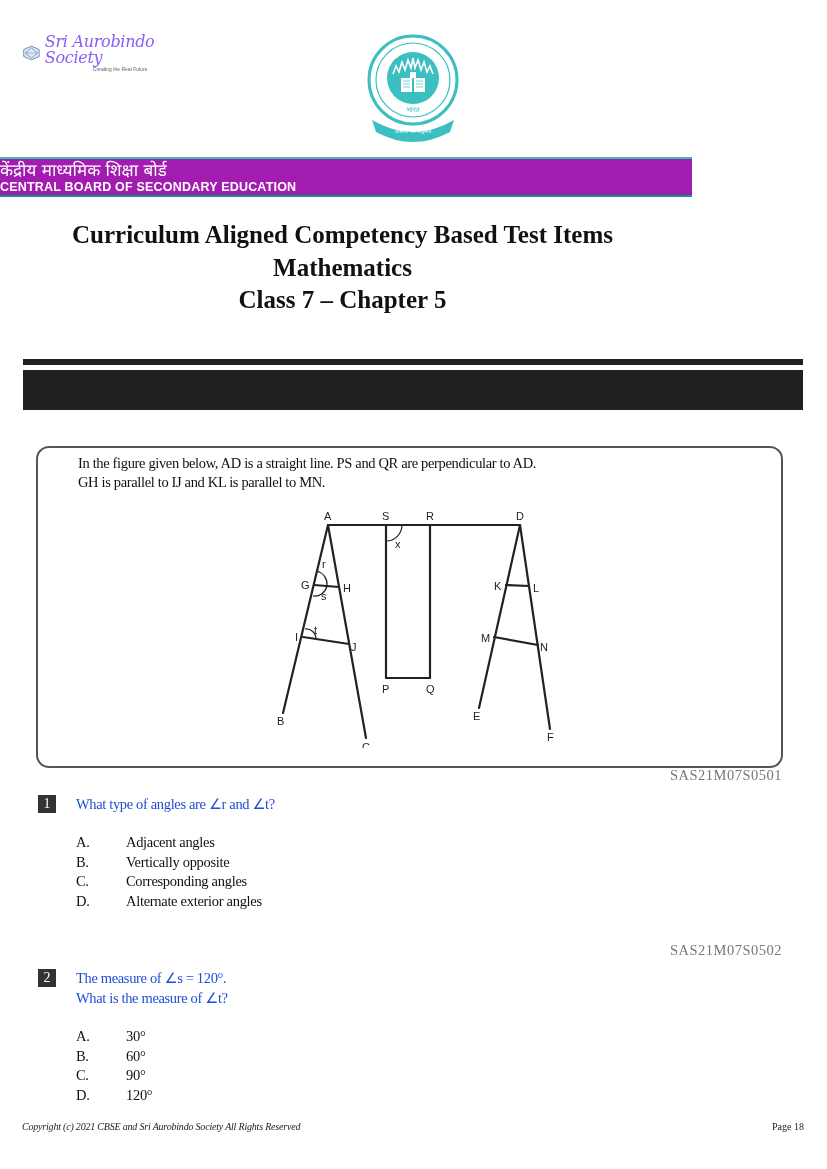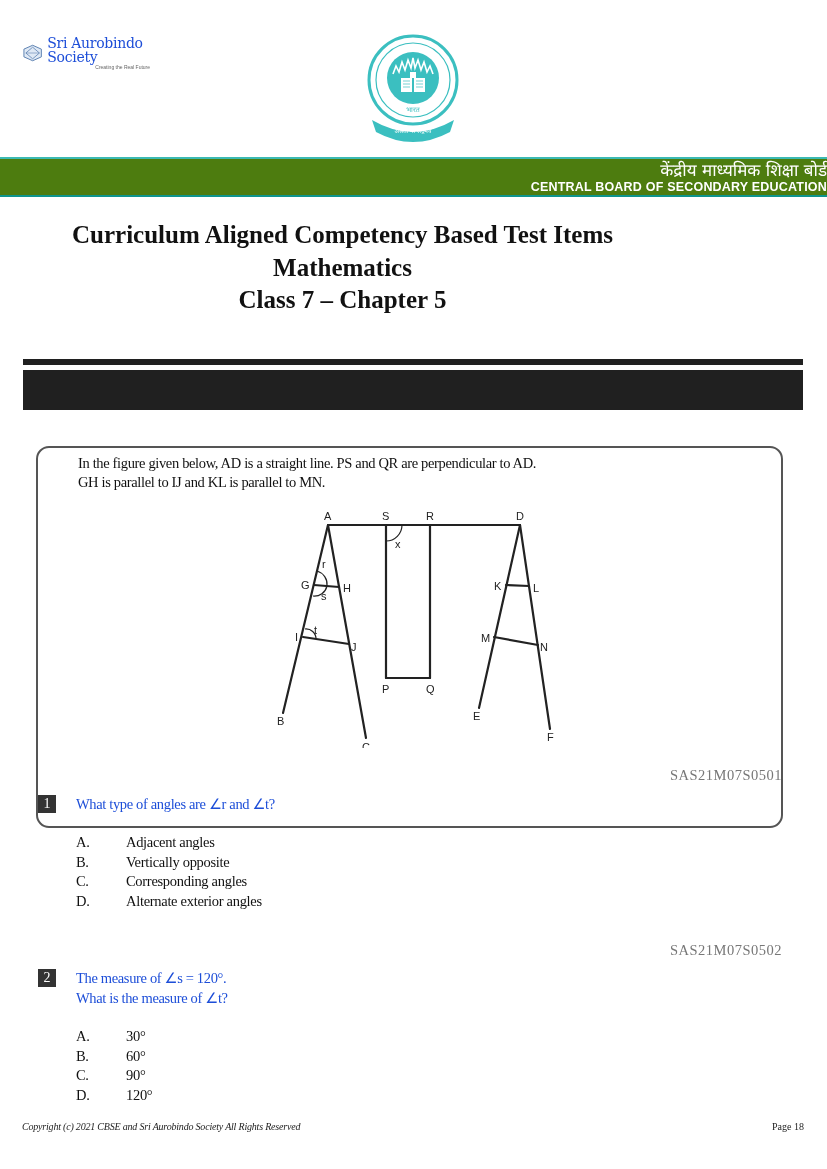--- a/index.html
+++ b/index.html
@@ -2,35 +2,35 @@
 <html><head>
 <meta charset="utf-8">
 <style>
   * { box-sizing: border-box; margin: 0; padding: 0; }
   html, body { width: 827px; height: 1169px; background: #ffffff; overflow: hidden; }
   body { position: relative; font-family: "Liberation Serif", serif; color: #1a1a1a; }
 
   .sas-logo { position: absolute; left: 22px; top: 38px; width: 170px; height: 30px; display: flex; align-items: center; gap: 4px; }
   .sas-logo .mark { width: 22px; height: 18px; }
   .sas-logo .text { display: flex; flex-direction: column; line-height: 1; }
-  .sas-logo .name { font-family: "DejaVu Serif", serif; font-size: 14px; color: #1d4ed8; letter-spacing: -0.3px; }
+  .sas-logo .name { font-family: "DejaVu Serif", serif; font-style: italic; font-size: 16px; color: #8b5cf6; letter-spacing: -0.3px; }
   .sas-logo .tag { font-family: "Liberation Sans", sans-serif; font-size: 5px; color: #666; margin-left: 48px; margin-top: 1px; }
 
   .cbse-emblem { position: absolute; left: 364px; top: 32px; width: 98px; height: 110px; }
 
-  .cbse-band { position: absolute; left: 0; top: 157px; width: 827px; height: 40px; background: #4d7c0f; text-align: right; color: #fff; border-top: 2px solid #3bbab3; border-bottom: 2px solid #0e948d; }
+  .cbse-band { position: absolute; left: 0; top: 157px; width: 692px; height: 40px; background: #a21caf; text-align: left; color: #fff; border-top: 2px solid #3bbab3; border-bottom: 2px solid #0e948d; }
   .cbse-band .hindi { font-family: "DejaVu Sans", sans-serif; font-size: 17px; line-height: 20px; margin-top: 1px; }
   .cbse-band .eng { font-family: "Liberation Sans", sans-serif; font-weight: bold; font-size: 12.5px; line-height: 14px; letter-spacing: 0.2px; }
 
   .title-block { position: absolute; left: 0; top: 219px; width: 685px; text-align: center; font-family: "Liberation Serif", serif; font-weight: bold; font-size: 25px; line-height: 32.5px; color: #111; }
 
   .rule-thin { position: absolute; left: 23px; top: 359px; width: 780px; height: 6px; background: #202020; }
   .rule-bar { position: absolute; left: 23px; top: 370px; width: 780px; height: 40px; background: #202020; }
 
-  .stem-box { position: absolute; left: 36px; top: 446px; width: 747px; height: 382px; border: 2px solid #555; border-radius: 13px; }
+  .stem-box { position: absolute; left: 36px; top: 446px; width: 747px; height: 322px; border: 2px solid #555; border-radius: 13px; }
   .stem-text { position: absolute; left: 40px; top: 6px; font-size: 14.5px; line-height: 19px; color: #111; letter-spacing: -0.35px; }
 
   .figure { position: absolute; left: 212px; top: 55px; width: 330px; height: 245px; }
   .figure text { font-family: "Liberation Sans", sans-serif; font-size: 11px; fill: #222; }
 
   .item-id { position: absolute; right: 45px; font-family: "Liberation Serif", serif; font-size: 14.5px; color: #777; letter-spacing: 0.5px; }
 
   .q-num { position: absolute; left: 38px; width: 18px; height: 18px; background: #333; color: #fff; font-family: "Liberation Serif", serif; font-size: 14px; line-height: 18px; text-align: center; }
   .q-text { position: absolute; left: 76px; font-size: 14.5px; line-height: 20px; color: #1d4ed8; letter-spacing: -0.35px; }
 

